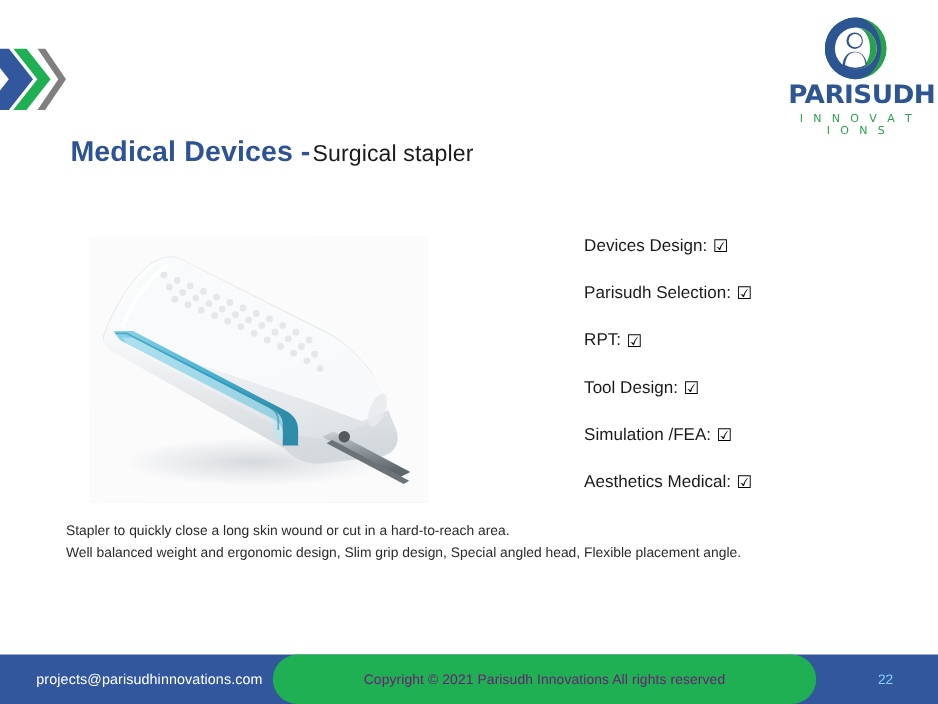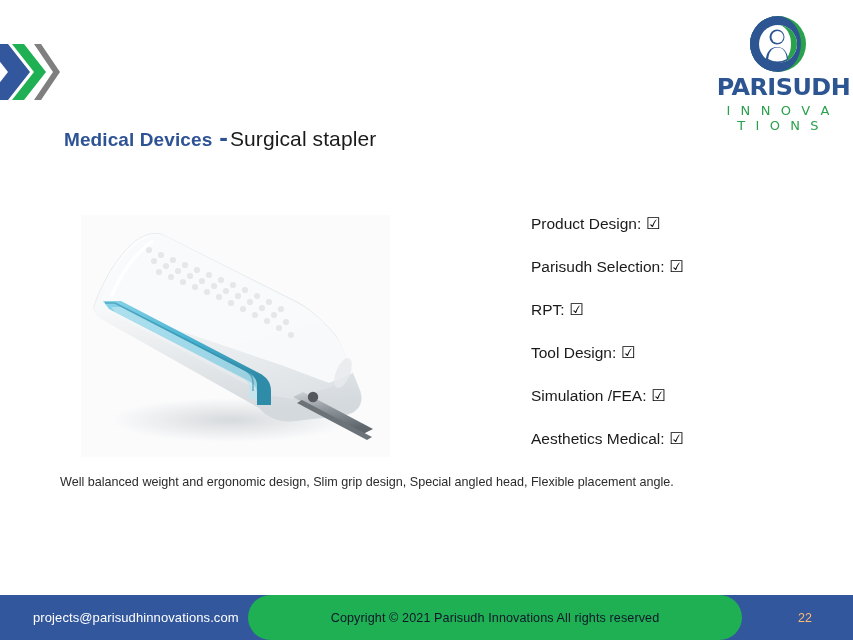--- a/index.html
+++ b/index.html
@@ -53,38 +53,38 @@
     font-size: 23px;
     letter-spacing: -0.5px;
     color: #2d5591;
     line-height: 1;
     margin-top: 2px;
     transform: scaleX(1.04);
   }
   .logo-sub {
     font-family: "DejaVu Sans", sans-serif;
     font-weight: 400;
-    font-size: 13px;
+    font-size: 10px;
     letter-spacing: 3.1px;
     color: #2aa14c;
     margin-top: 4px;
     padding-left: 3px;
   }
 
   
   .title-row {
     position: absolute;
     left: 64px;
     top: 122px;
     display: flex;
     align-items: baseline;
     white-space: nowrap;
   }
   .title-main {
-    font-size: 19px;
+    font-size: 26px;
     font-weight: 700;
     color: #2e5395;
     letter-spacing: 0.1px;
   }
   .title-dash {
     font-size: 26px;
     font-weight: 700;
     color: #2e5395;
     padding: 0 2px 0 7px;
   }
@@ -170,32 +170,32 @@
     width: 494px;
     height: 45px;
     background: #1eb053;
     border-radius: 26px;
     display: flex;
     align-items: center;
     justify-content: center;
   }
   .footer-pill span {
     font-size: 12.6px;
-    color: #0f172a;
+    color: #701a75;
     letter-spacing: 0.1px;
   }
   .footer-page {
     position: absolute;
     right: 41px;
     top: 0;
     height: 45px;
     display: flex;
     align-items: center;
     font-size: 12.5px;
-    color: #fdba74;
+    color: #7dd3fc;
   }
 </style>
 </head>
 <body>
 
 <div class="slide">
 
   <div class="chevrons">
     <svg width="60" height="56" viewBox="0 0 60 56" xmlns="http://www.w3.org/2000/svg">
       <path d="M-14 0 L8 0 L30 28 L8 56 L-14 56 L8 28 Z" fill="#33579c"></path>
@@ -323,21 +323,21 @@
       <circle cx="232" cy="182" r="5.2" fill="#55595e"></circle>
 
       <ellipse cx="262" cy="158" rx="7" ry="16" fill="#e7eaec" opacity="0.85" transform="rotate(22 262 158)"></ellipse>
 
       <path d="M30 82 C40 58 56 36 72 26" fill="none" stroke="#ffffff" stroke-width="3.5" opacity="0.9"></path>
     </svg>
   </div>
 
   <div class="checklist">
     <div class="check-item">
-      <span class="check-label">Product Design:</span>
+      <span class="check-label">Devices Design:</span>
       <span class="check-box">☑</span>
     </div>
     <div class="check-item">
       <span class="check-label">Parisudh Selection:</span>
       <span class="check-box">☑</span>
     </div>
     <div class="check-item">
       <span class="check-label">RPT:</span>
       <span class="check-box">☑</span>
     </div>
@@ -349,20 +349,21 @@
       <span class="check-label">Simulation /FEA:</span>
       <span class="check-box">☑</span>
     </div>
     <div class="check-item">
       <span class="check-label">Aesthetics Medical:</span>
       <span class="check-box">☑</span>
     </div>
   </div>
 
   <div class="caption">
+    <div>Stapler to quickly close a long skin wound or cut in a hard-to-reach area.</div>
     <div>Well balanced weight and ergonomic design, Slim grip design, Special angled head, Flexible placement angle.</div>
   </div>
 
   <div class="footer">
     <div class="footer-email">projects@parisudhinnovations.com</div>
     <div class="footer-pill">
       <span>Copyright © 2021 Parisudh Innovations All rights reserved</span>
     </div>
     <div class="footer-page">22</div>
   </div>

